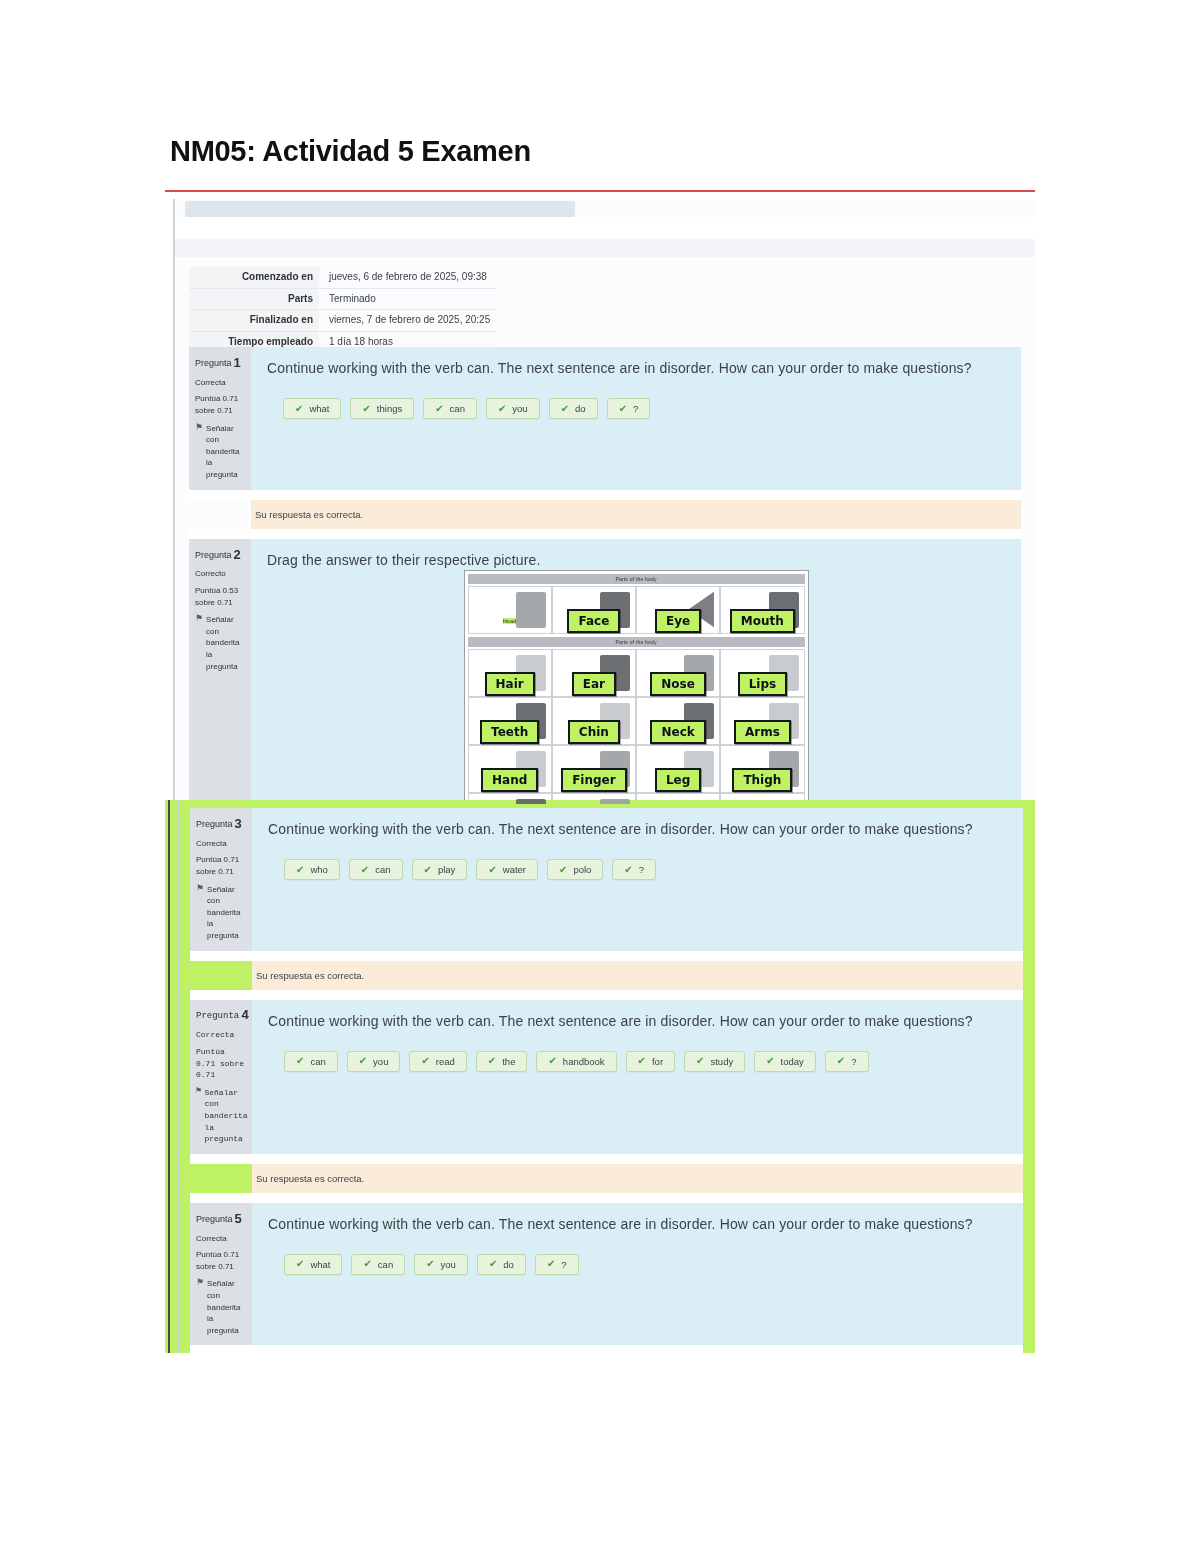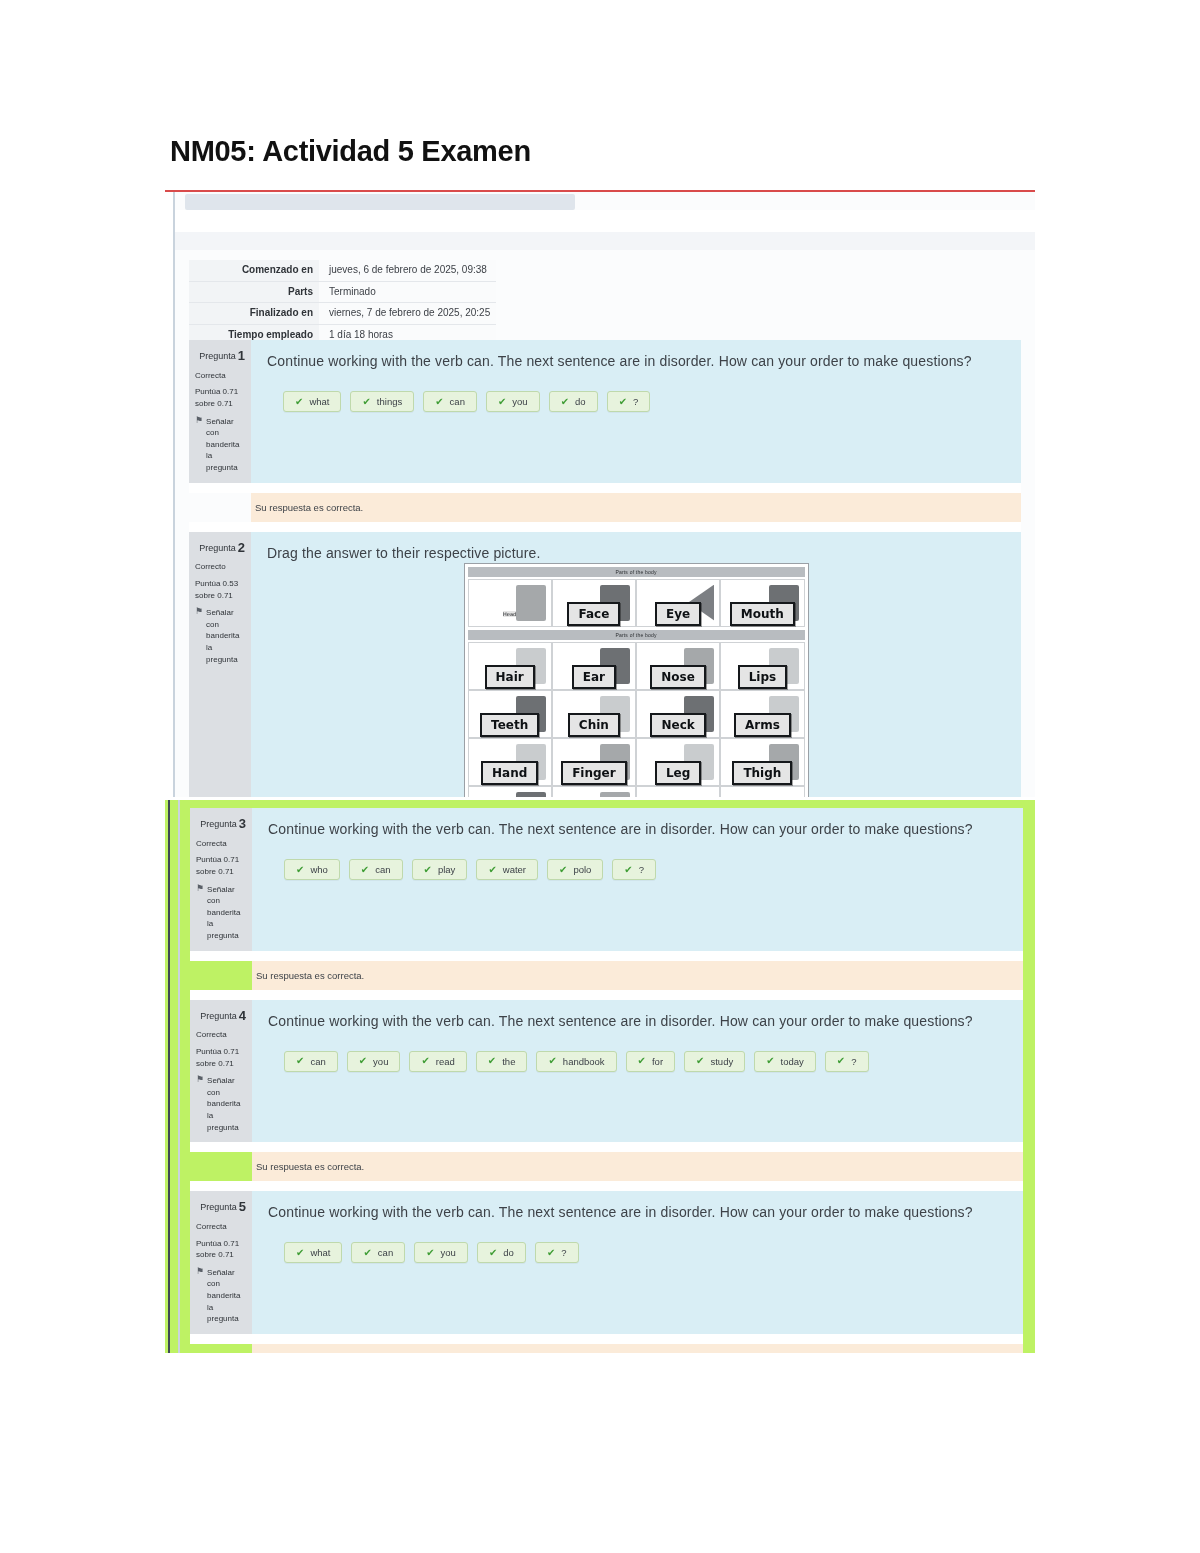--- a/index.html
+++ b/index.html
@@ -18,21 +18,21 @@
   }
 
   
   .red-rule{
     position:absolute;left:165px;top:190px;width:870px;height:2px;
     background:#d94b4b;
   }
 
   
   .shot1{
-    position:absolute;left:165px;top:192px;width:870px;height:605px;
+    position:absolute;left:165px;top:199px;width:870px;height:605px;
     background:#ffffff;overflow:hidden;
   }
   .shot1 .leftline{position:absolute;left:8px;top:0;width:2px;height:605px;background:#c9d3dd;}
   .shot1 .bgpanel{position:absolute;left:10px;top:0;right:0;height:605px;background:#fbfcfd;}
   .tabstrip{
     position:absolute;left:20px;top:2px;width:390px;height:16px;
     background:#d6dde6;opacity:.75;border-radius:2px;
   }
   .whiteband{position:absolute;left:10px;top:18px;right:0;height:22px;background:#ffffff;border-bottom:1px solid #e6eaee;}
   .greyband{position:absolute;left:10px;top:40px;right:0;height:18px;background:#f3f5f8;}
@@ -49,21 +49,21 @@
   }
   .summary td.v{background:#fafbfc;padding-left:10px;}
 
   
   .q{position:relative;margin:0;}
   .qwrap{display:flex;align-items:stretch;}
   .qside{
     width:62px;min-height:96px;background:#dcdfe3;color:#2f3338;
     font-size:8px;line-height:1.45;padding:7px 6px 9px 6px;box-sizing:border-box;
   }
-  .qside .qnum{font-size:9px;margin-bottom:4px;text-align:right;}
+  .qside .qnum{font-size:9px;margin-bottom:4px;}
   .qside .qnum b{font-size:13px;font-weight:bold;vertical-align:-1px;margin-left:2px;}
   .qside .st{margin-bottom:5px;}
   .qside .pts{margin-bottom:6px;}
   .qside .flag{display:flex;gap:3px;}
   .qside .flag .fi{color:#5a6068;font-size:9px;line-height:1;}
 
   .qbody{
     flex:1;background:#d9eef5;padding:13px 16px 26px 16px;box-sizing:border-box;
     min-height:96px;
   }
@@ -90,21 +90,21 @@
   .figband{
     background:#b8bcc0;color:#2b2e31;font-size:5px;text-align:center;
     padding:2px 0;margin-bottom:2px;letter-spacing:.2px;
   }
   .figrow{display:flex;}
   .figcell{
     flex:1;border:1px solid #cfd2d5;min-height:38px;position:relative;
     display:flex;align-items:center;justify-content:center;background:#fff;box-sizing:border-box;
   }
   .label{
-    border:2px solid #15181b;background:#e5e5e5;font-size:12px;font-weight:bold;color:#0e1114;
+    border:2px solid #15181b;background:#bef264;font-size:12px;font-weight:bold;color:#0e1114;
     padding:3px 9px;font-family:"DejaVu Sans", sans-serif;position:relative;z-index:2;
     box-shadow:1px 1px 0 rgba(0,0,0,.35);
     margin-top:22px;
   }
   .label.sm{font-size:5px;font-weight:normal;border:0;box-shadow:none;padding:0;}
   .pic{
     position:absolute;right:5px;top:5px;bottom:5px;width:30px;
     background:#9b9ea1;border-radius:2px;z-index:1;opacity:.9;
   }
   .pic.dark{background:#5d6064;}
@@ -389,21 +389,21 @@
           </div>
         </div>
         <div class="gap"></div>
         <div class="feedback">Su respuesta es correcta.</div>
       </div>
 
       <div class="gap"></div>
 
       <div class="q">
         <div class="qwrap">
-          <div class="qside" style="min-height:118px;">
+          <div class="qside" style="min-height:118px;font-family:Liberation Mono, monospace;">
             <div class="qnum">
               <span>Pregunta</span><b>4</b>
             </div>
             <div class="st">Correcta</div>
             <div class="pts">Puntúa 0.71 sobre 0.71</div>
             <div class="flag">
               <span class="fi">⚑</span>
               <span>Señalar con banderita la pregunta</span>
             </div>
           </div>

